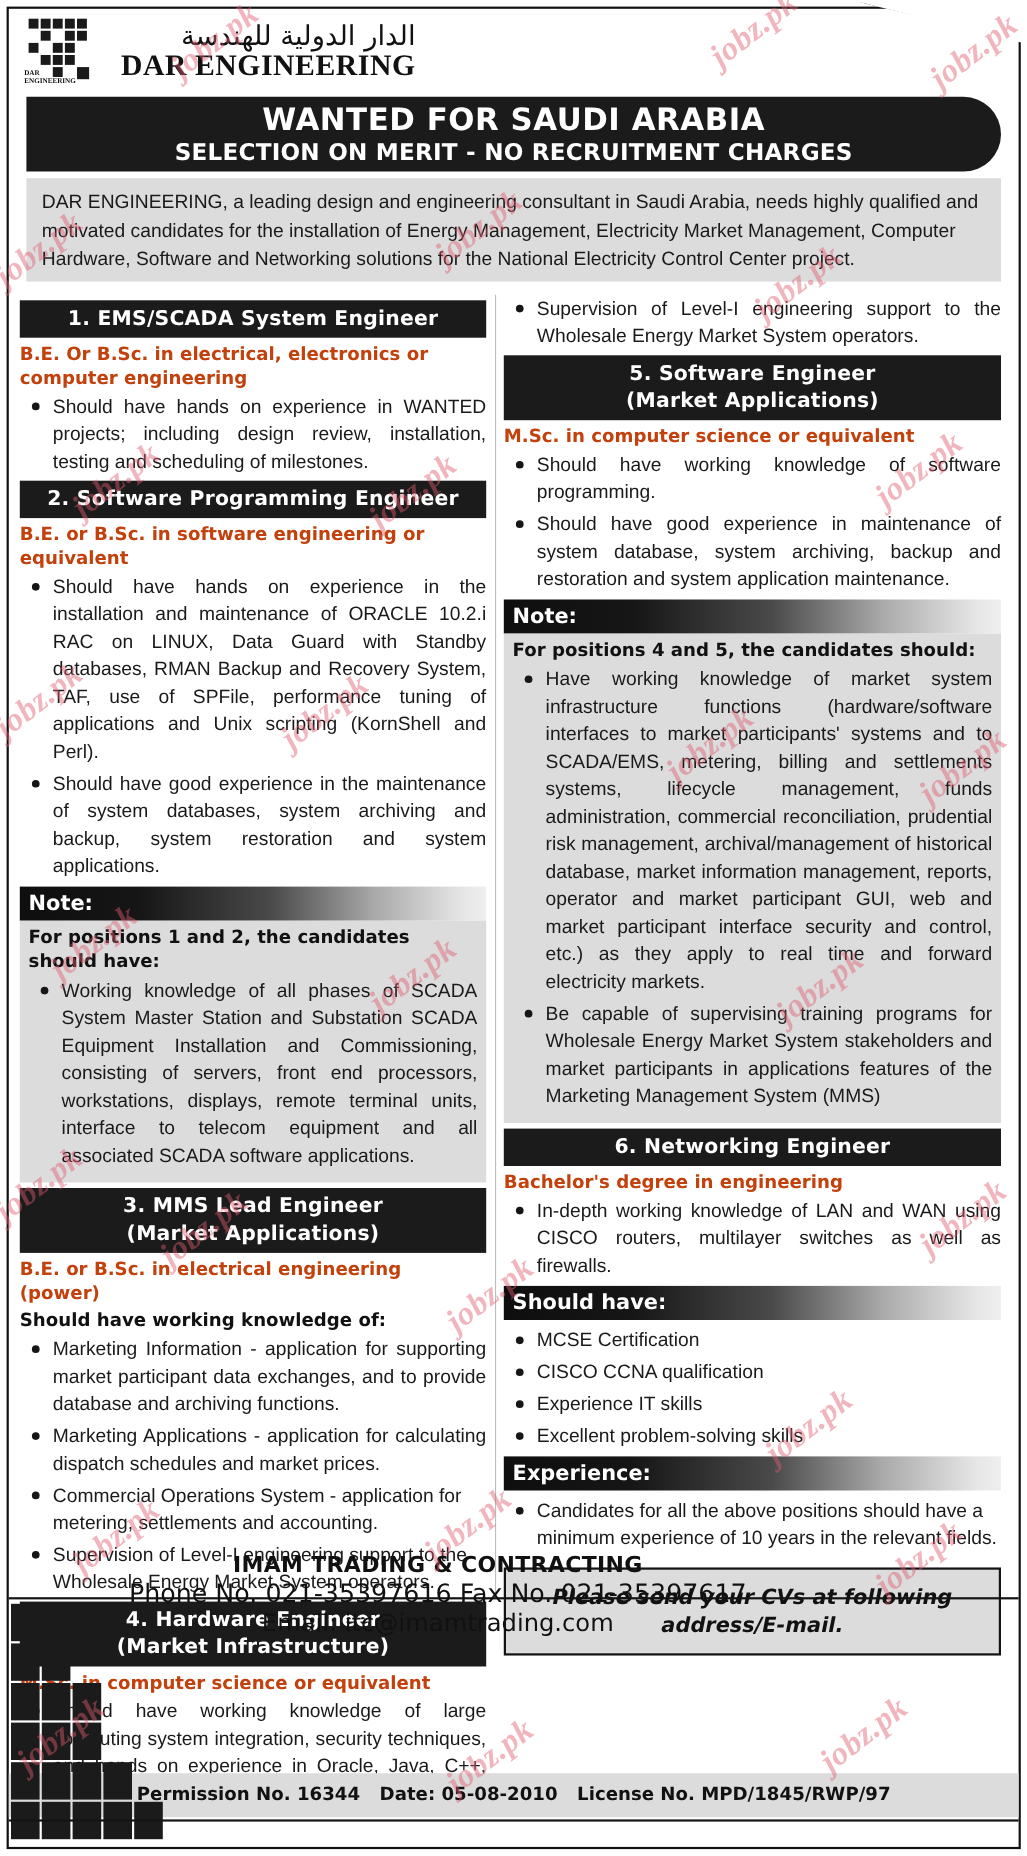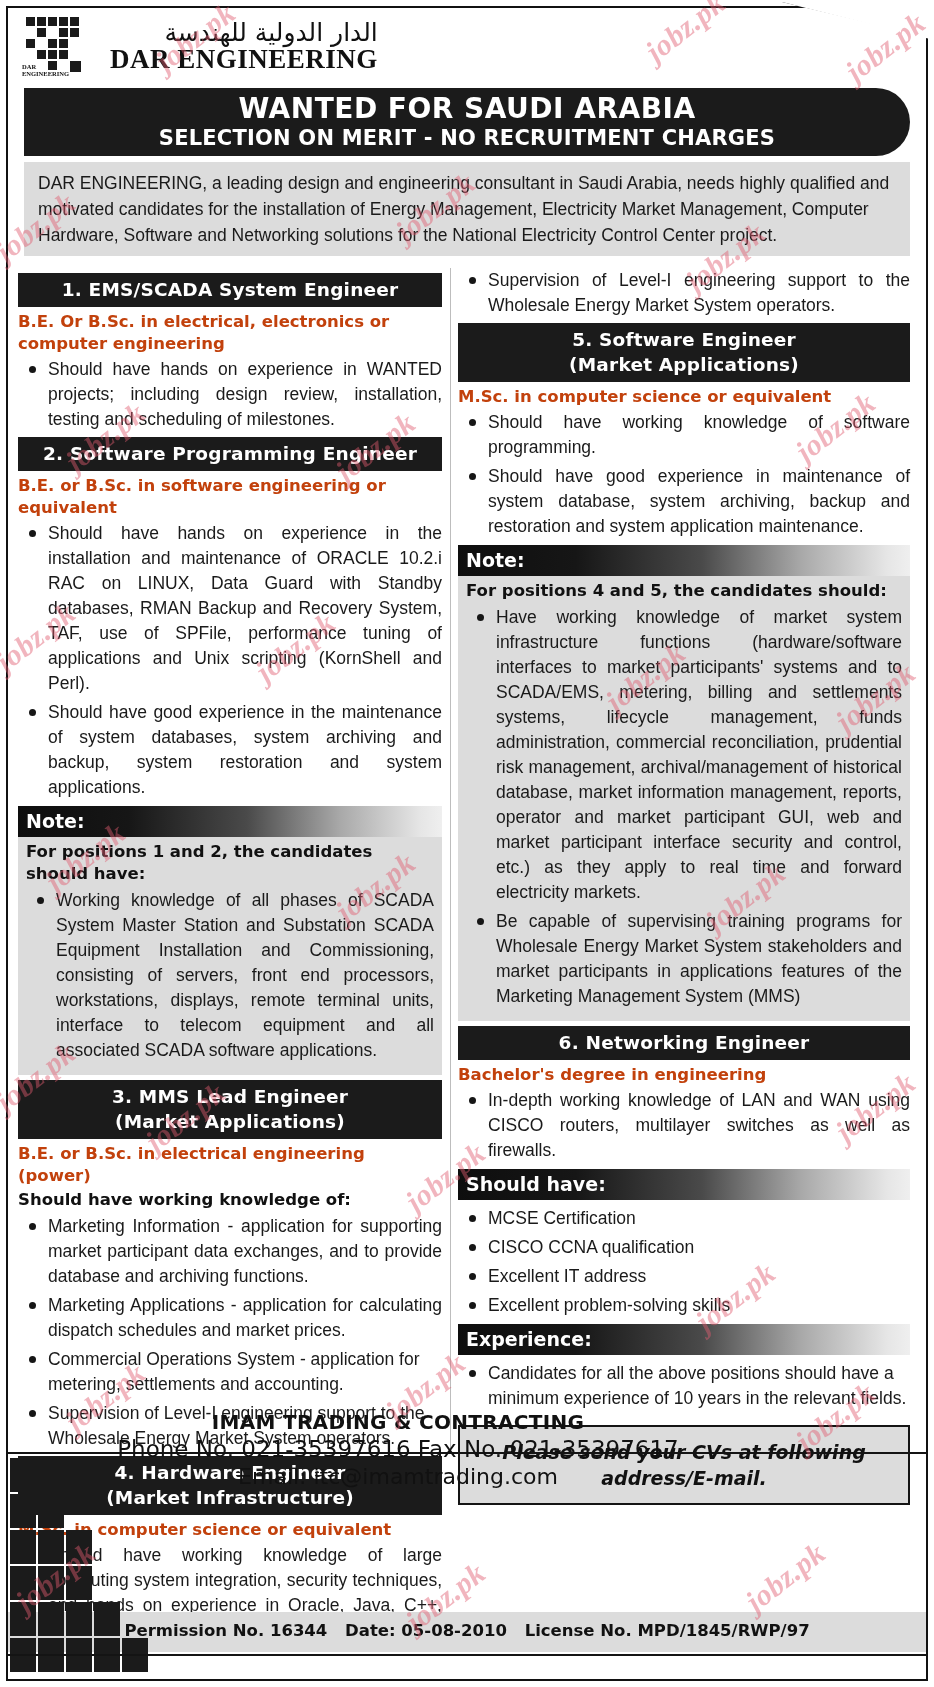--- a/index.html
+++ b/index.html
@@ -458,21 +458,21 @@
     </div>
     <div class="degree">Bachelor's degree in engineering</div>
     <ul class="bul">
       <li>In-depth working knowledge of LAN and WAN using CISCO routers, multilayer switches as well as firewalls.</li>
     </ul>
 
     <div class="noteband">Should have:</div>
     <ul class="bul" style="margin-top:6px;">
       <li class="nojust">MCSE Certification</li>
       <li class="nojust">CISCO CCNA qualification</li>
-      <li class="nojust">Excellent IT address</li>
+      <li class="nojust">Experience IT skills</li>
       <li class="nojust">Excellent problem-solving skills</li>
     </ul>
 
     <div class="noteband">Experience:</div>
     <ul class="bul" style="margin-top:6px;">
       <li class="nojust">Candidates for all the above positions should have a minimum experience of 10 years in the relevant fields.</li>
     </ul>
 
     <div class="cvbox">
       <div>Please send your CVs at following</div>

